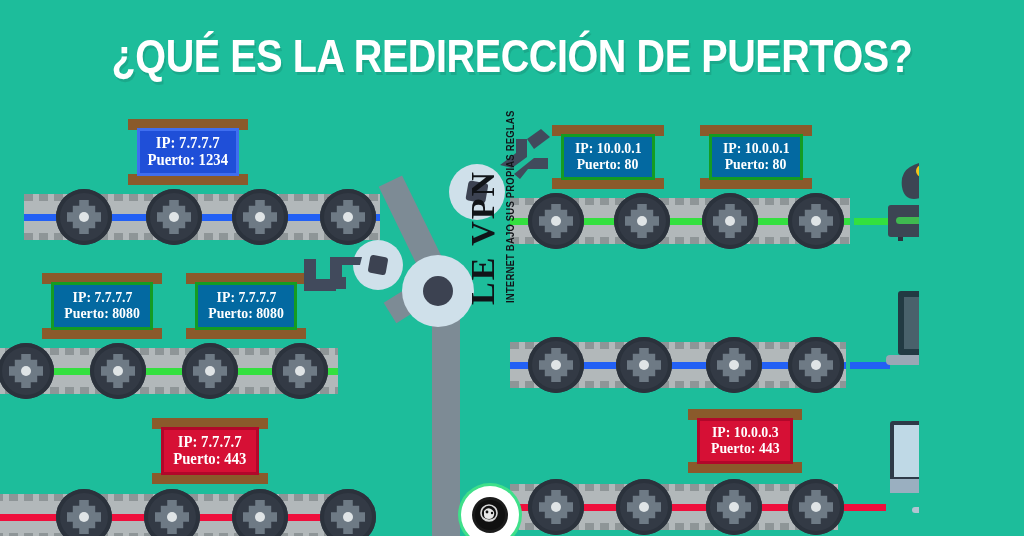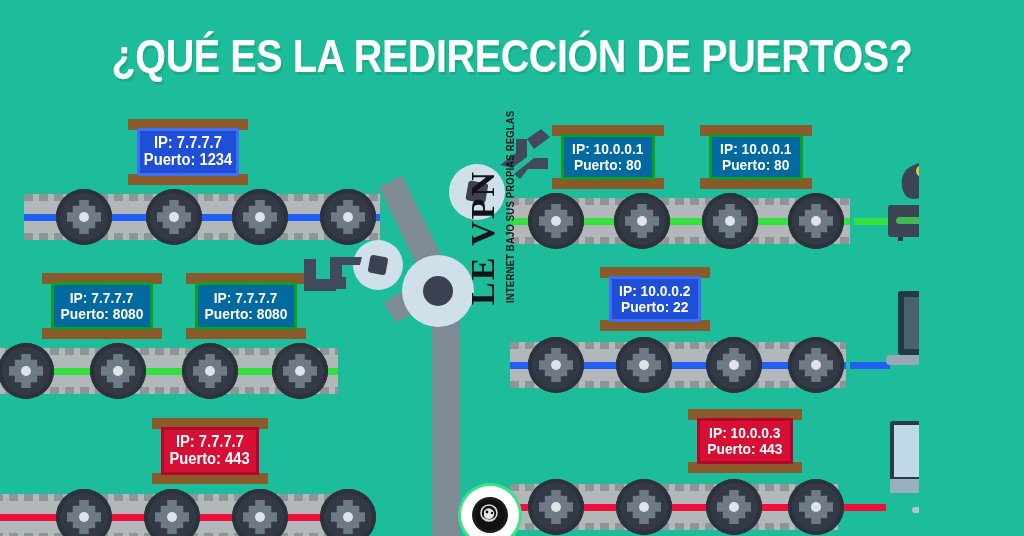--- a/index.html
+++ b/index.html
@@ -61,21 +61,21 @@
   .sign{position:absolute;}
   .sign .bar{
     position:absolute;left:0;width:100%;height:11px;background:#8a5a2b;
   }
   .sign .bar.top{top:0;}
   .sign .bar.bot{bottom:0;}
   .sign .plate{
     position:absolute;left:9px;right:9px;top:9px;bottom:9px;
     display:flex;flex-direction:column;align-items:center;justify-content:center;
     color:#ffffff;
-    font-family:Liberation Sans, sans-serif;
+    font-family:Liberation Serif, serif;
     font-weight:bold;
     line-height:1.04;
     text-align:right;
   }
   .sign .plate span{display:block;transform:scaleX(0.92);white-space:nowrap;}
   .plate.blue{background:#1f4fd8;box-shadow:inset 0 0 0 3px #3f6ef0;}
   .plate.green{background:#0369a1;box-shadow:inset 0 0 0 3px #149c22;}
   .plate.red{background:#d61035;box-shadow:inset 0 0 0 3px #b2072a;}
 
   
@@ -290,28 +290,20 @@
       <div class="hub"></div>
         <div class="cap"></div>
     </div>
     <div class="wheel" style="left:278px;">
       <div class="hub"></div>
         <div class="cap"></div>
     </div>
     <div class="stub" style="left:340px;width:40px;background:#2260f5;"></div>
   </div>
 
-  <div class="sign" style="left:600px;top:252px;width:110px;height:64px;">
-    <div class="bar top"></div>
-    <div class="bar bot"></div>
-    <div class="plate blue" style="font-size:15px;">
-      <span>IP: 10.0.0.2</span>
-      <span>Puerto: 22</span>
-    </div>
-  </div>
 
   <div class="belt" style="left:510px;top:456px;width:328px;height:72px;">
     <div class="track"></div>
     <div class="line" style="background:#ef0f3c;"></div>
     <div class="wheel" style="left:18px;">
       <div class="hub"></div>
         <div class="cap"></div>
     </div>
     <div class="wheel" style="left:106px;">
       <div class="hub"></div>

